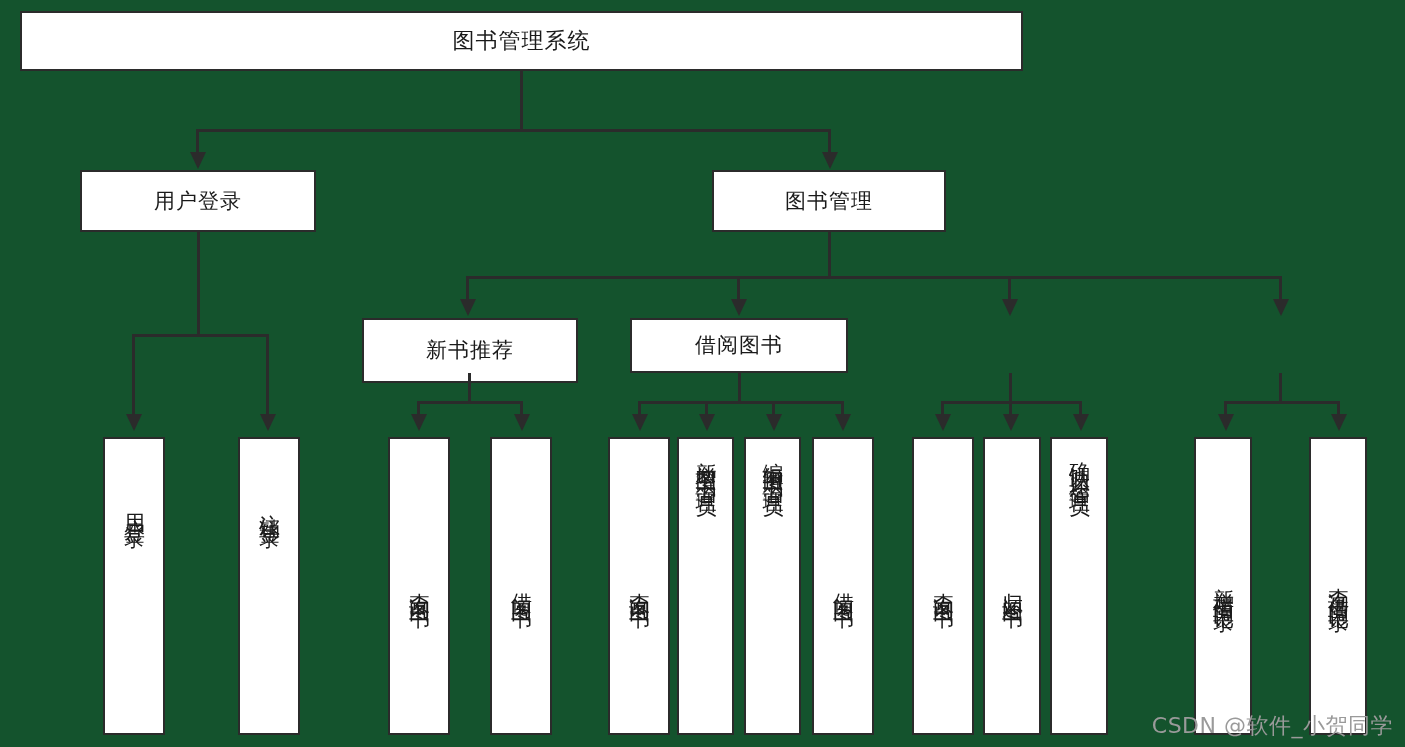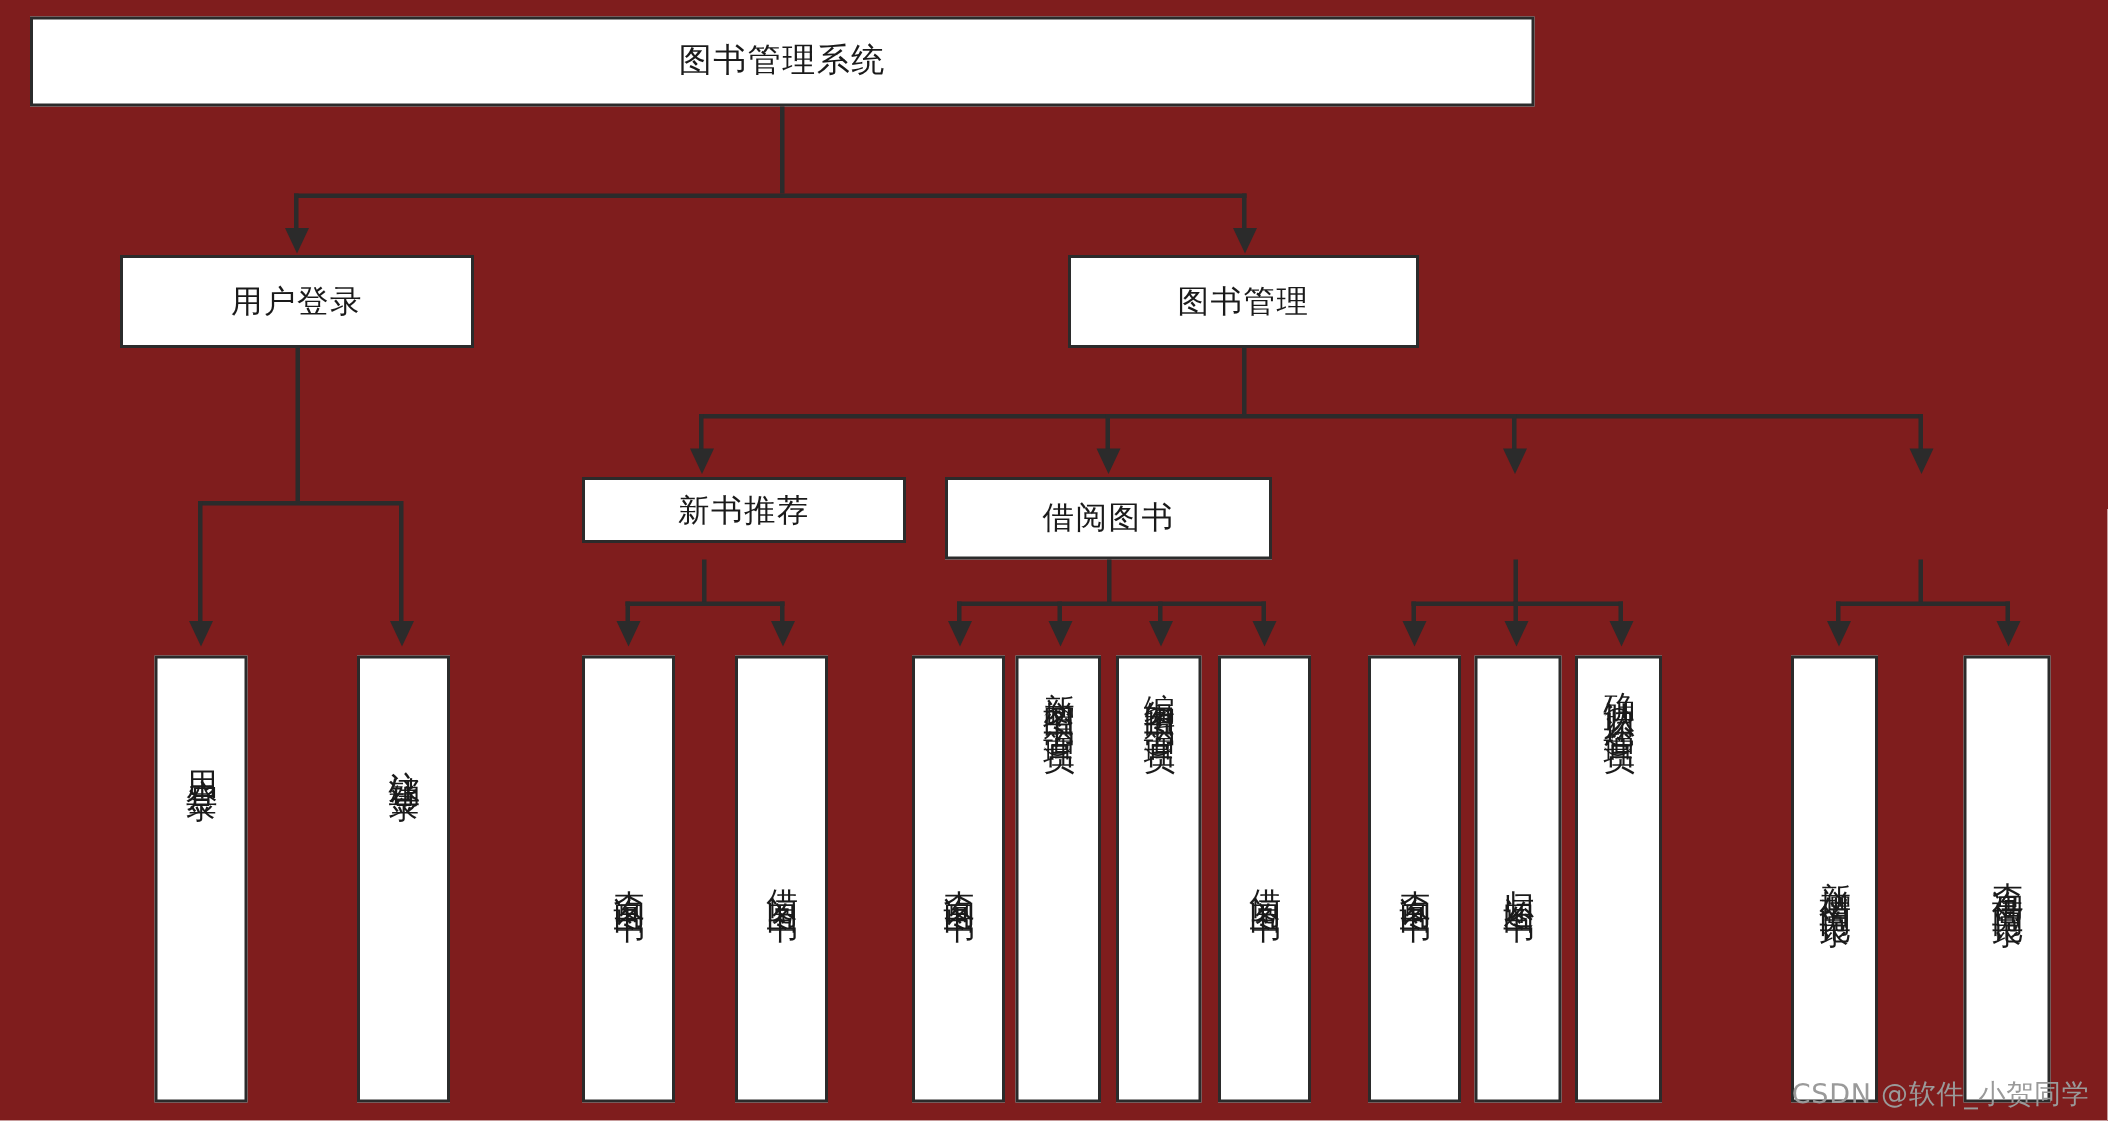--- a/index.html
+++ b/index.html
@@ -4,21 +4,21 @@
 <style>
   html,body{margin:0;padding:0;background:#ffffff;}
   body{
     font-family:"DejaVu Sans","Liberation Sans",sans-serif;
     color:#111111;
   }
   #stage{
     position:relative;
     width:1405px;
     height:747px;
-    background:#7f1d1d;
+    background:#14532d;
     overflow:hidden;
     text-decoration:underline;
   }
   
   .node{
     position:absolute;
     box-sizing:border-box;
     border:2px solid #2b2b2b;
     background:#ffffff;
     display:flex;
@@ -65,21 +65,21 @@
     width:0;height:0;
     border-left:8px solid transparent;
     border-right:8px solid transparent;
     border-top:17px solid #2b2b2b;
   }
   
   #watermark{
     position:absolute;
     right:12px;
     bottom:6px;
-    font-size:18px;
+    font-size:22px;
     color:#9a9a9a;
     letter-spacing:0.5px;
     white-space:nowrap;
   }
 </style>
 </head>
 <body>
 
 <div id="stage">
 
@@ -117,21 +117,21 @@
 
   <div class="vline" style="left:737px; top:276px; width:3px; height:26px;"></div>
   <div class="arrow" style="left:731px; top:299px;"></div>
 
   <div class="vline" style="left:1008px; top:276px; width:3px; height:26px;"></div>
   <div class="arrow" style="left:1002px; top:299px;"></div>
 
   <div class="vline" style="left:1279px; top:276px; width:3px; height:26px;"></div>
   <div class="arrow" style="left:1273px; top:299px;"></div>
 
-  <div class="node" style="left:362px; top:318px; width:216px; height:44px;margin-left:26px;">
+  <div class="node" style="left:362px; top:318px; width:216px; height:65px;">
     <span class="lbl">新书推荐</span>
   </div>
   <div class="node" style="left:630px; top:318px; width:218px; height:55px;">
     <span class="lbl">借阅图书</span>
   </div>
 
   <div class="vline" style="left:468px; top:373px; width:3px; height:30px;"></div>
   <div class="hline" style="left:417px; top:401px; width:106px; height:3px;"></div>
   <div class="vline" style="left:417px; top:401px; width:3px; height:16px;"></div>
   <div class="arrow" style="left:411px; top:414px;"></div>

